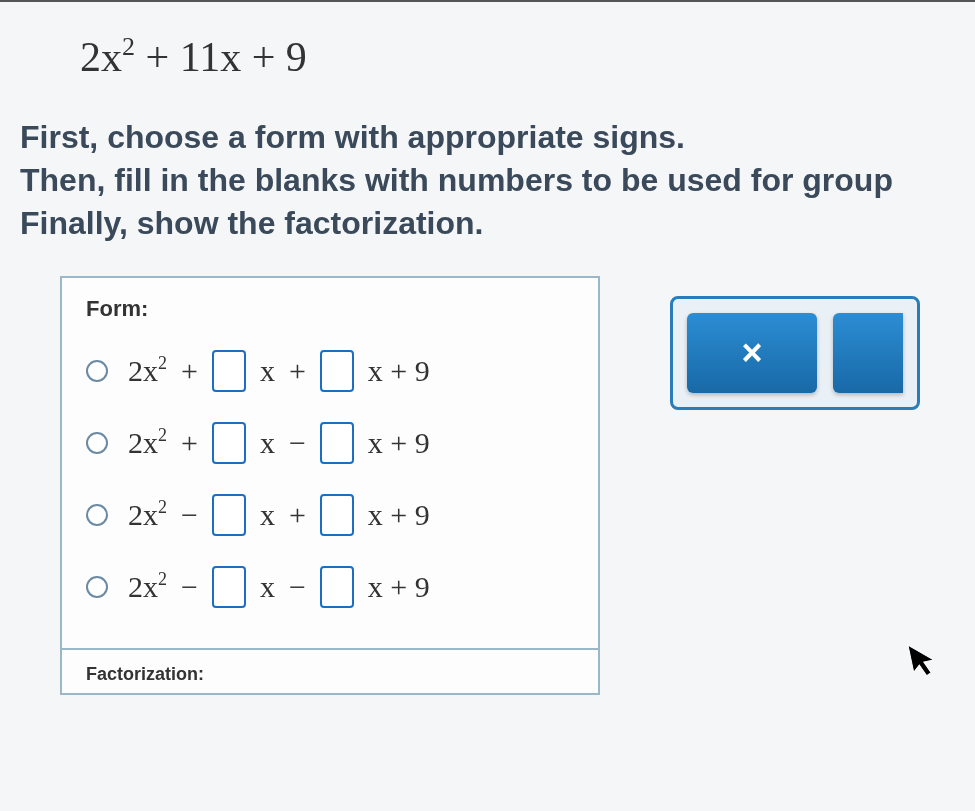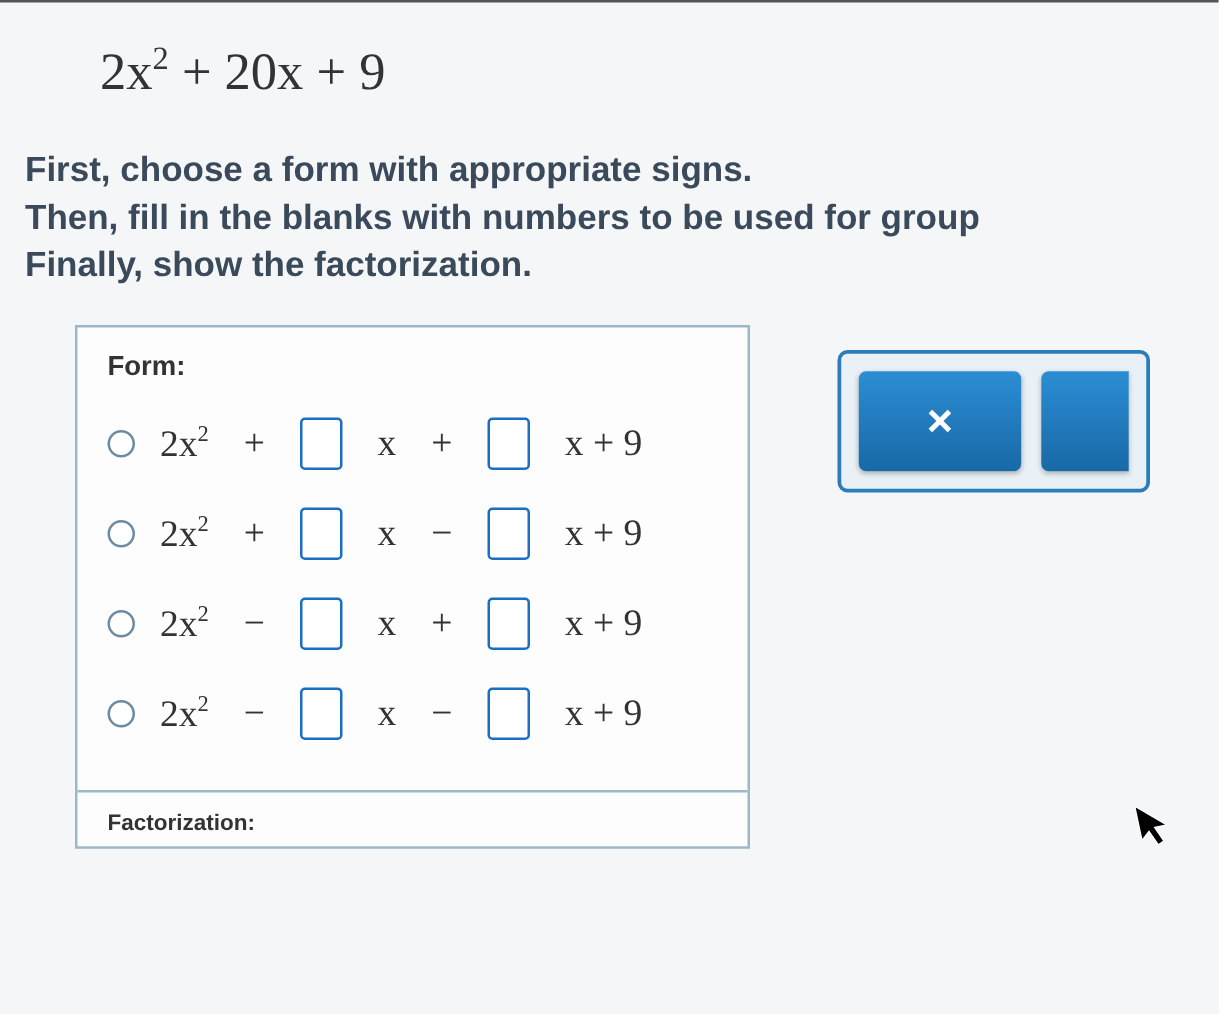--- a/index.html
+++ b/index.html
@@ -23,21 +23,21 @@
       font-size: 42px;
       color: #333;
       padding: 30px 0 30px 80px;
       font-weight: 500;
     }
     .expression .sup {
       font-size: 26px;
       vertical-align: 16px;
     }
     .instructions {
-      font-size: 28px;
+      font-size: 32px;
       color: #3a4a5a;
       font-weight: bold;
       line-height: 1.35;
       padding: 5px 0 30px 20px;
     }
     .content-row {
       display: flex;
       align-items: flex-start;
       gap: 70px;
       padding-left: 60px;
@@ -70,21 +70,21 @@
       border-radius: 50%;
       background: #fff;
       flex-shrink: 0;
     }
     .math-expr {
       font-family: Georgia, 'Times New Roman', serif;
       font-size: 30px;
       color: #333;
       display: flex;
       align-items: center;
-      gap: 28px;
+      gap: 14px;
     }
     .math-expr .sup {
       font-size: 18px;
       vertical-align: 12px;
     }
     .blank-box {
       display: inline-block;
       width: 34px;
       height: 42px;
       border: 2px solid #1b6ec2;
@@ -138,21 +138,21 @@
   </style>
 </head>
 <body>
 
 <div class="page">
 
   <div class="top-border"></div>
 
   <div class="expression">
     <span>2</span><span>x</span><span class="sup">2</span>
-    <span>+ 20</span><span>x</span>
+    <span>+ 11</span><span>x</span>
     <span>+ 9</span>
   </div>
 
   <div class="instructions">
     <div>First, choose a form with appropriate signs.</div>
     <div>Then, fill in the blanks with numbers to be used for group</div>
     <div>Finally, show the factorization.</div>
   </div>
 
   <div class="content-row">

